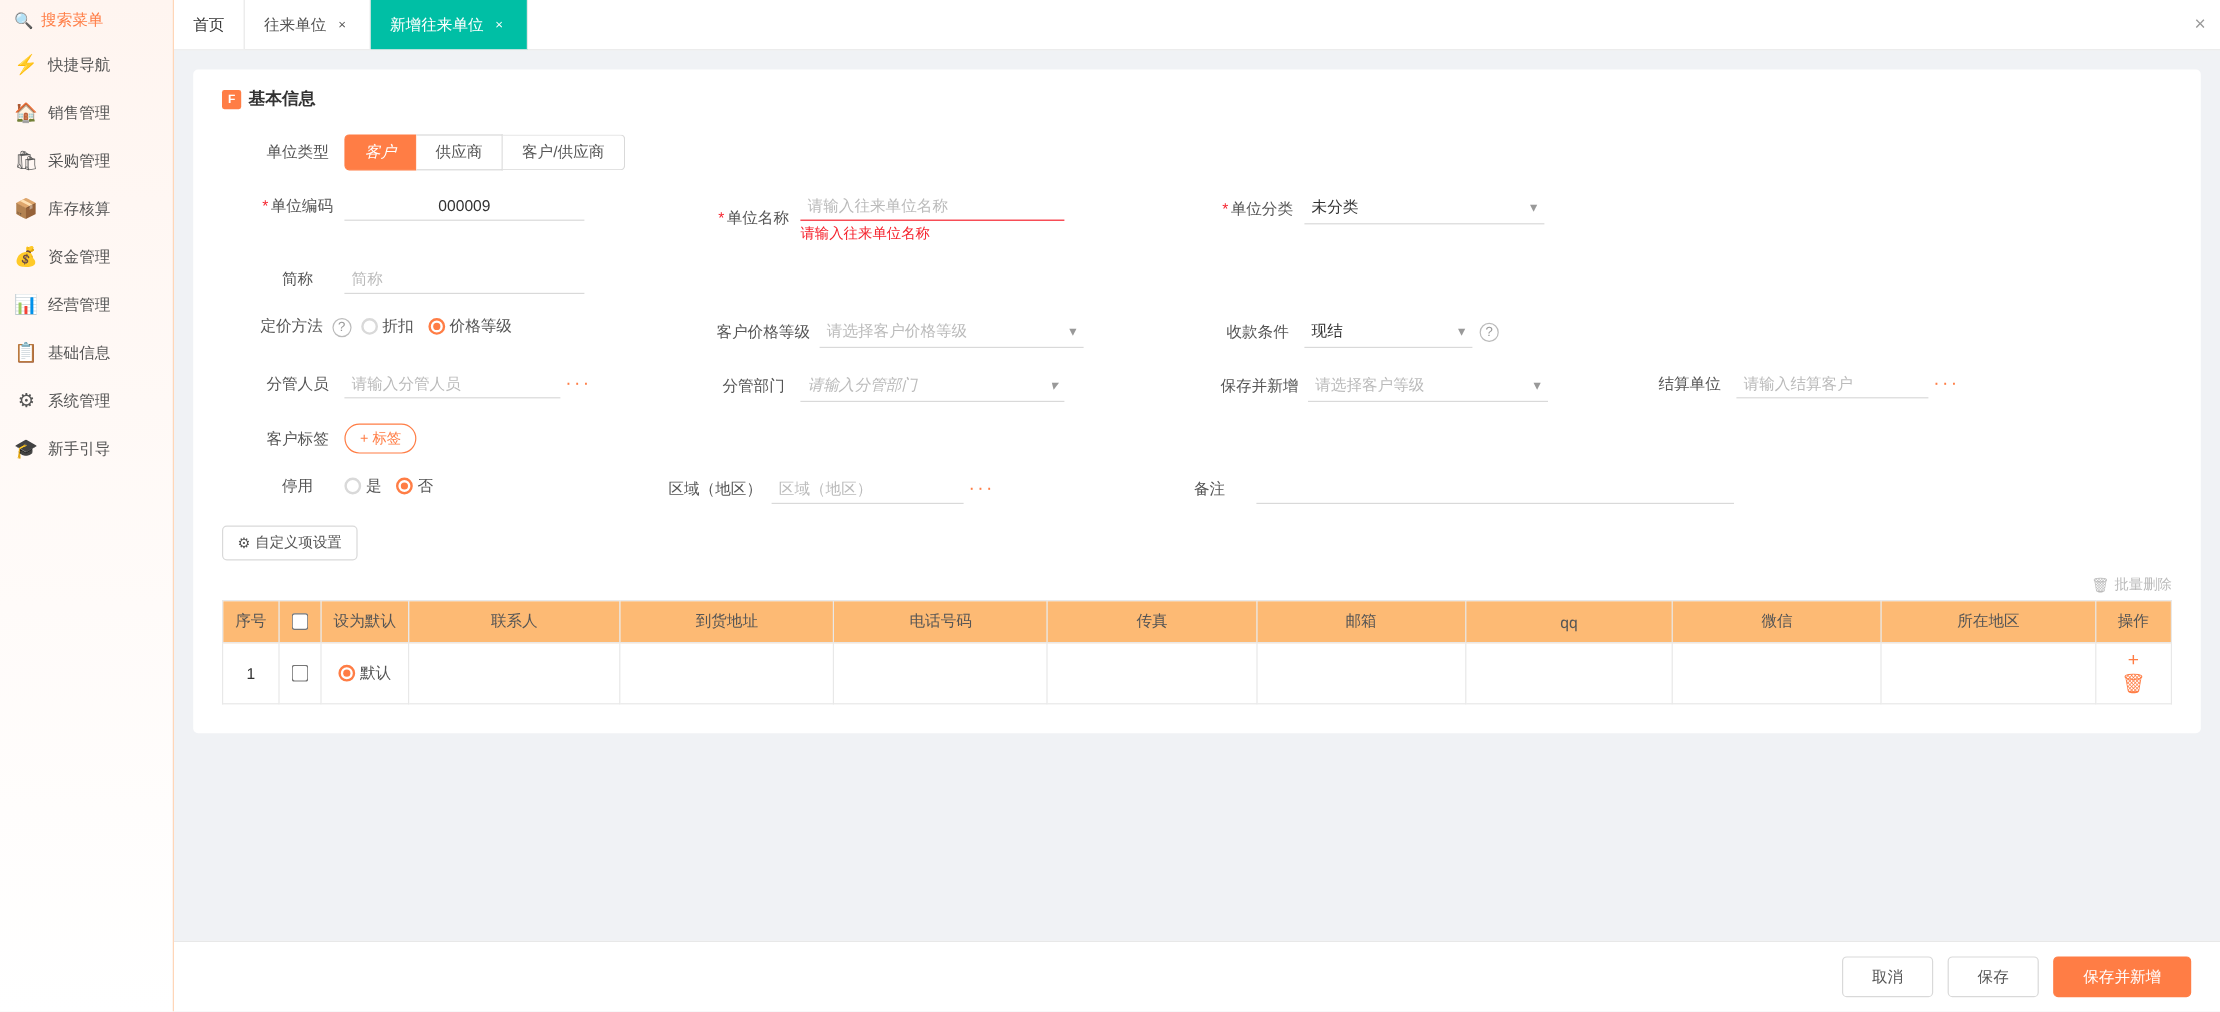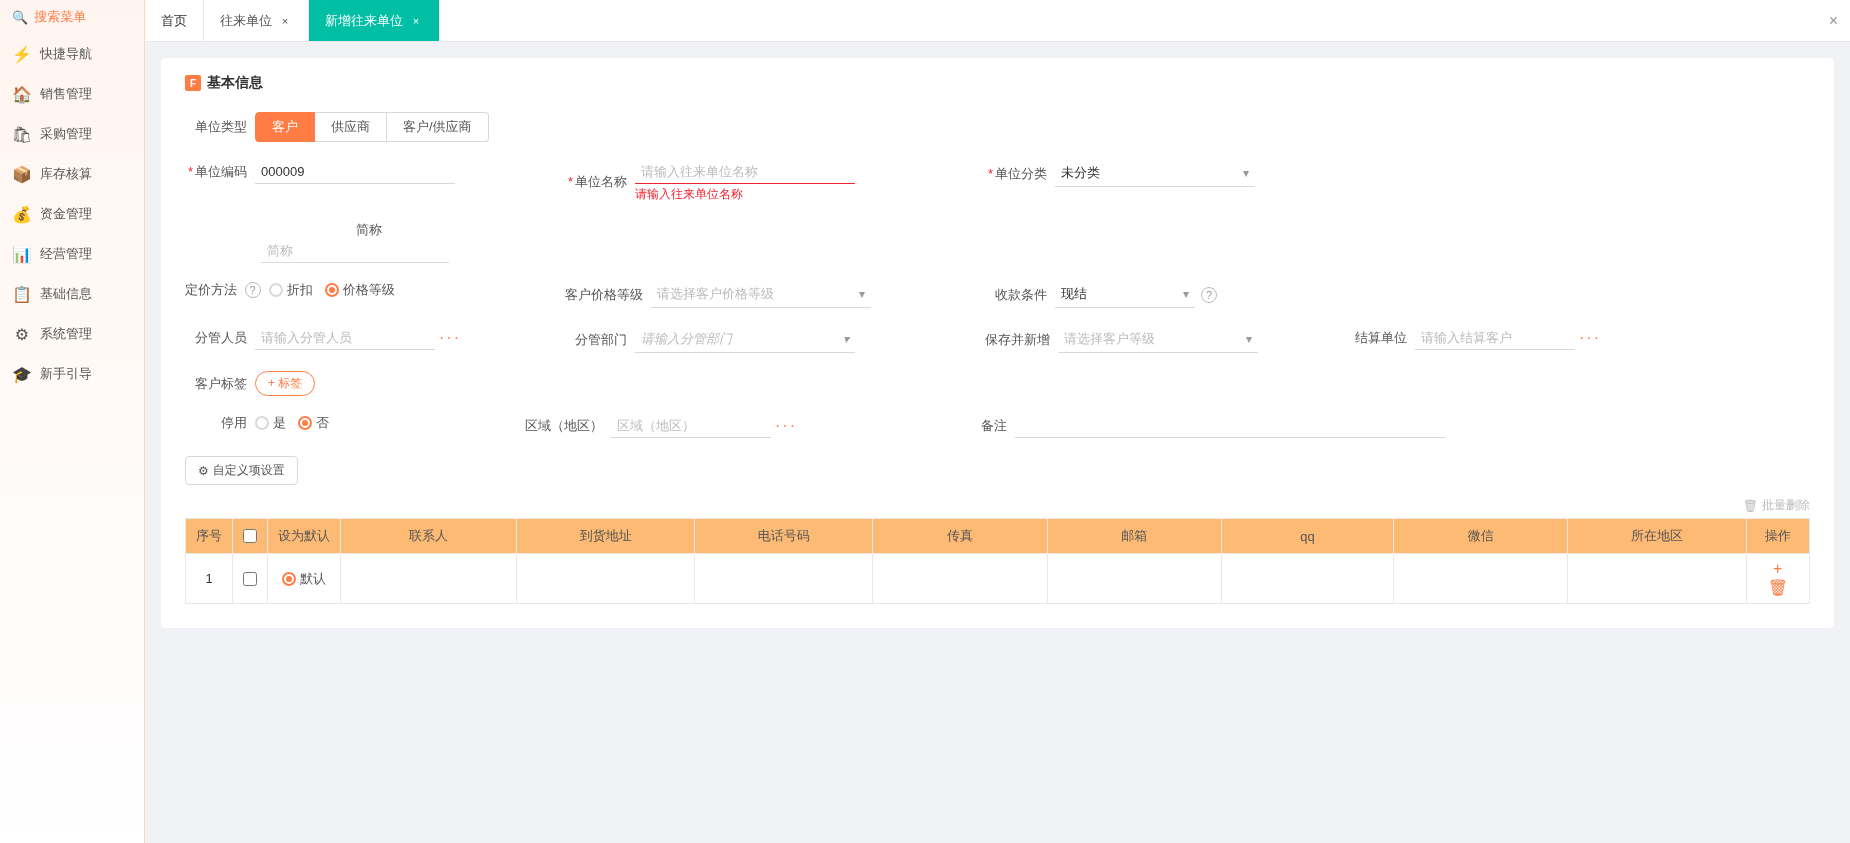--- a/index.html
+++ b/index.html
@@ -148,21 +148,22 @@
       flex: 1;
       gap: 0;
       min-width: 0;
     }
     .form-label {
       color: #555;
       font-size: 13px;
       white-space: nowrap;
       padding-right: 8px;
       min-width: 70px;
-      text-align: right;
+      text-align: center;
+      margin-left: 32px;
     }
     .required-star {
       color: #f5222d;
       margin-right: 2px;
     }
     .form-input {
       border: none;
       border-bottom: 1px solid #d9d9d9;
       outline: none;
       padding: 4px 6px;
@@ -203,21 +204,21 @@
       gap: 0;
     }
     .unit-btn {
       padding: 5px 16px;
       border: 1px solid #d9d9d9;
       background: #fff;
       cursor: pointer;
       font-size: 13px;
       color: #555;
     }
-    .unit-btn:first-child { border-radius: 4px 0 0 4px; }
+    .unit-btn:first-child { border-radius: 4px 0 0 4px; font-style: italic; }
     .unit-btn:last-child { border-radius: 0 4px 4px 0; }
     .unit-btn.active {
       background: #ff7d45;
       border-color: #ff7d45;
       color: #fff;
     }
     .unit-btn:not(:first-child) { border-left: none; }
 
     
     .radio-group { display: flex; align-items: center; gap: 12px; }
@@ -472,21 +473,21 @@
             <button class="unit-btn">客户/供应商</button>
           </div>
         </div>
       </div>
 
       <div class="form-row">
         <div class="field-col" style="max-width:340px; margin-right:40px;">
           <span class="form-label">
             <span class="required-star">*</span><span>单位编码</span>
           </span>
-          <input class="form-input" type="text" value="000009" style="max-width: 200px;">
+          <input class="form-input" type="text" value="000009" style="max-width: 200px; text-align: center;">
         </div>
         <div class="field-col" style="max-width:380px; margin-right:40px;">
           <span class="form-label">
             <span class="required-star">*</span><span>单位名称</span>
           </span>
           <div class="input-wrap">
             <input class="form-input error" type="text" style="max-width: 220px; border-bottom-color: rgb(245, 34, 45);" placeholder="请输入往来单位名称">
             <span class="error-msg">请输入往来单位名称</span>
           </div>
         </div>
@@ -495,21 +496,21 @@
             <span class="required-star">*</span><span>单位分类</span>
           </span>
           <div class="form-select-wrap" style="max-width:200px;">
             <span class="form-select-text has-value">未分类</span>
             <span class="chevron-icon">▾</span>
           </div>
         </div>
       </div>
 
       <div class="form-row">
-        <div class="field-col" style="max-width:340px;flex-direction:column;">
+        <div class="field-col" style="max-width:340px;">
           <span class="form-label" style="min-width:70px;">简称</span>
           <input class="form-input" type="text" style="max-width: 200px;" placeholder="简称">
         </div>
       </div>
 
       <div class="form-row">
         <div class="field-col" style="max-width:340px; margin-right:40px; align-items:center;">
           <span class="form-label">
             <span>定价方法</span>
             <span class="help-icon">?</span>
@@ -656,13 +657,18 @@
             <td>
               <button class="table-action-btn">+</button>
               <button class="table-action-btn">🗑</button>
             </td>
           </tr>
         </tbody>
       </table>
     </div>
   </div>
 
+  <div class="footer">
+    <button class="btn-cancel">取消</button>
+    <button class="btn-save">保存</button>
+    <button class="btn-save-new">保存并新增</button>
+  </div>
 </div>
 
 </body></html>

